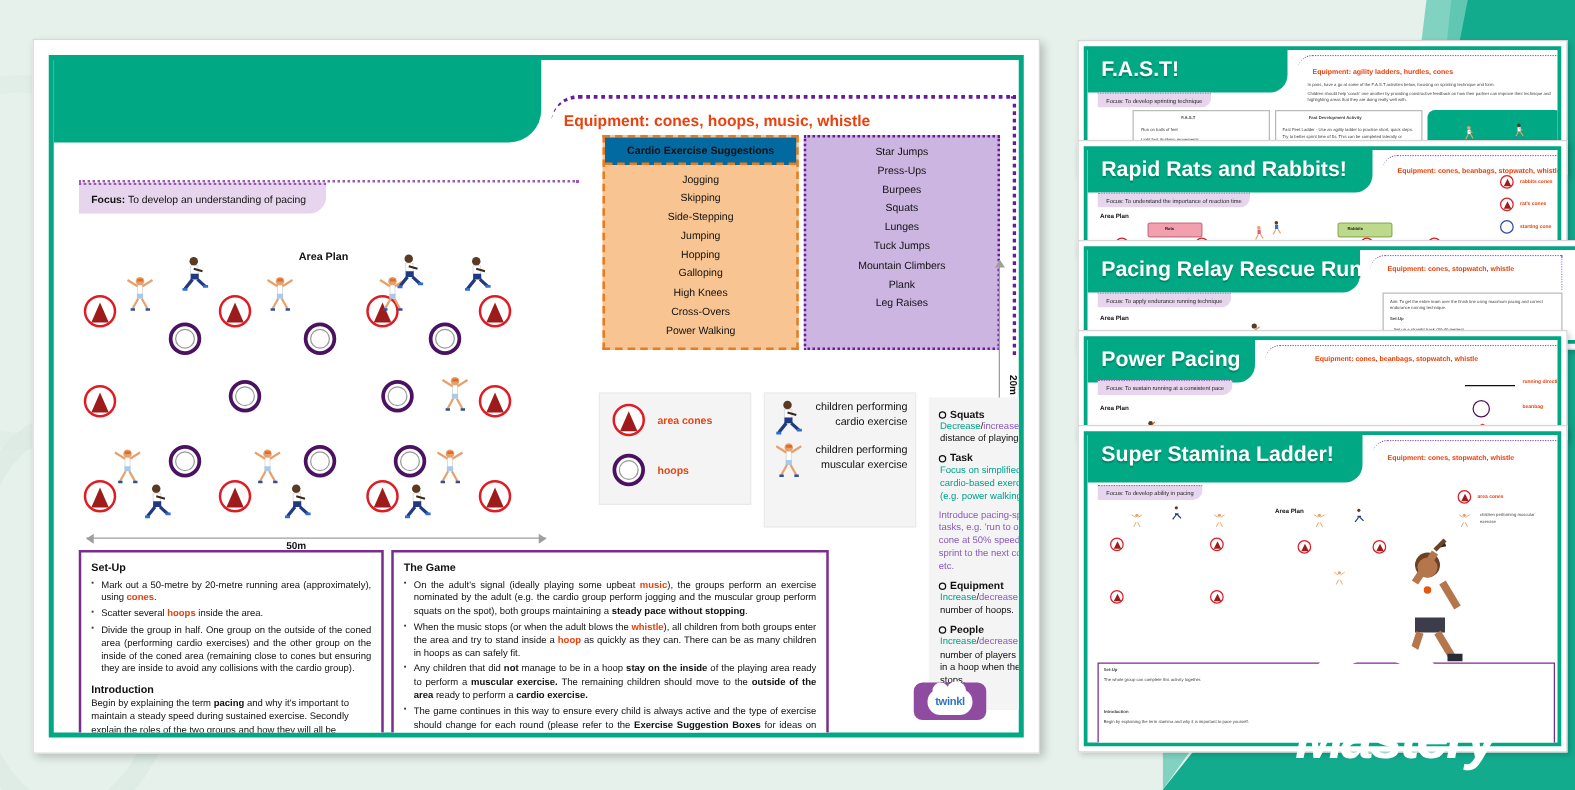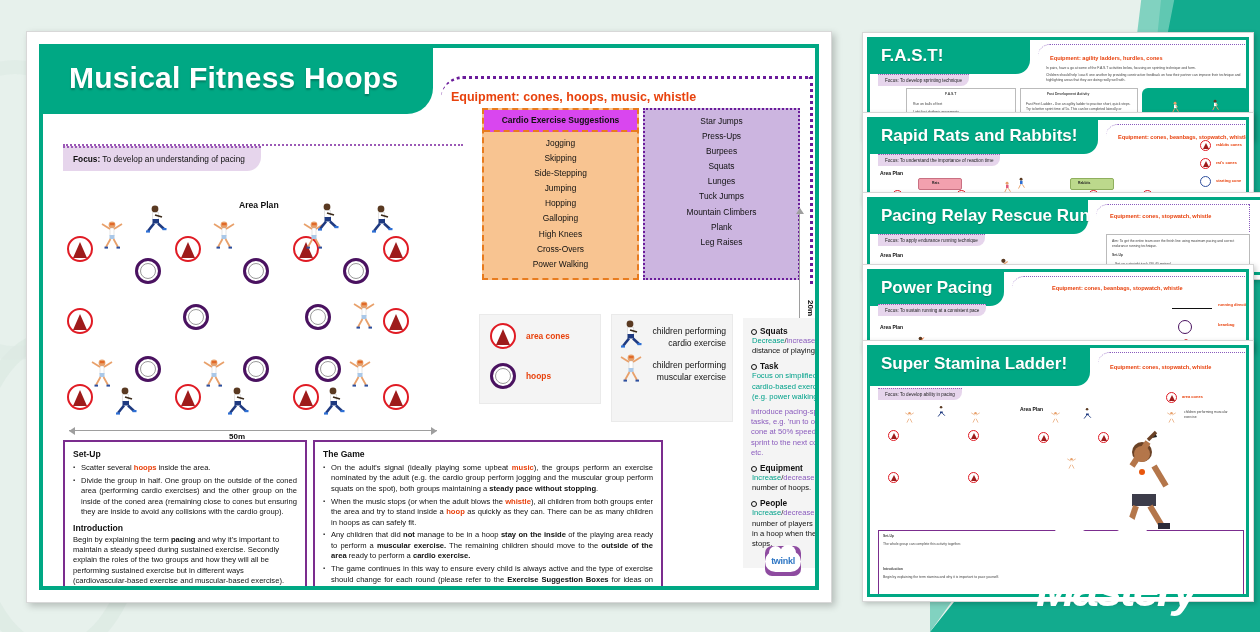--- a/index.html
+++ b/index.html
@@ -70,21 +70,21 @@
     position: absolute; left: 408px; top: 42px;
     font-size: 12.5px; font-weight: bold; color: #e8420d;
   }
 
   .sugg-row { position: absolute; left: 439px; top: 60px; display: flex; gap: 4px; }
   .sugg-box { width: 157px; }
   .sugg-box.cardio { border: 2px dashed #e87b1e; background: #f8c491; }
   .sugg-box.muscular { border: 2px dotted #6a1b9a; background: #ccb5e0; }
   .sugg-head {
     text-align: center; font-size: 8.5px; font-weight: bold; color: #111;
-    padding: 5px 2px; background: #d946ef;
+    padding: 5px 2px; background: #0369a1;
   }
   .sugg-box.cardio .sugg-head { border-bottom: 2px dashed #e87b1e; }
   .sugg-box.muscular .sugg-head { border-bottom: 2px dotted #6a1b9a; }
   .sugg-list { padding: 4px 0 6px; }
   .sugg-item { text-align: center; font-size: 8.4px; color: #111; line-height: 15.1px; }
 
   
   .area-label {
     position: absolute; left: 196px; top: 152px;
     font-size: 8.6px; font-weight: bold; color: #111;
@@ -151,21 +151,21 @@
 
   
   .key-box {
     position: absolute; background: #f4f4f4; border: 1px solid #eaeaea;
   }
   .key-a { left: 436px; top: 266px; width: 122px; height: 90px; }
   .key-b { left: 568px; top: 266px; width: 122px; height: 108px; }
   .key-row { display: flex; align-items: center; gap: 10px; padding: 8px 0 0 10px; }
   .key-label { font-size: 8.4px; font-weight: bold; color: #e8420d; }
   .key-txt { font-size: 8.6px; color: #111; line-height: 12px; text-align: right; flex: 1; padding-right: 6px;}
-  .key-row2 { display: flex; align-items: flex-end; padding: 4px 0 0 6px; }
+  .key-row2 { display: flex; align-items: flex-start; padding: 4px 0 0 6px; }
 
   
   .step {
     position: absolute; left: 700px; top: 270px; width: 104px; height: 250px;
     background: #f4f4f4; padding: 8px 6px 6px 8px;
   }
   .step-item { margin-bottom: 5px; }
   .step-head {
     font-size: 8.3px; font-weight: bold; color: #111; position: relative; padding-left: 9px;
   }
@@ -191,21 +191,21 @@
   }
   .panel li::before {
     content: "\25AA"; position: absolute; left: 0; top: -1px; font-size: 6px; color: #333;
   }
   .panel p { font-size: 7.6px; color: #111; line-height: 10.4px; }
   .o { color: #e8420d; font-weight: bold; }
   .b { font-weight: bold; }
 
   
   .twinkl {
-    position: absolute; right: 14px; bottom: 10px; width: 36px; height: 30px;
+    position: absolute; right: 26px; bottom: 10px; width: 58px; height: 30px;
     background: #8e4ba0; border-radius: 7px; display: flex; align-items: center; justify-content: center;
   }
   .twinkl-cloud {
     width: 36px; height: 21px; background: #fff; border-radius: 11px;
     display: flex; align-items: center; justify-content: center; position: relative;
   }
   .twinkl-cloud::before {
     content: ""; position: absolute; left: 4px; top: -5px; width: 13px; height: 13px;
     background: #fff; border-radius: 50%;
   }
@@ -284,21 +284,20 @@
 
 <div class="bg-left-swirl"></div>
 <div class="bg-left-swirl2"></div>
 <div class="bg-right-teal"></div>
 <div class="bg-right-swoosh"></div>
 
 <div class="sheet">
  <div class="sheet-inner">
 
   <div class="title-band"></div>
-  <div class="main-title">Musical Fitness Hoops</div>
 
   <div class="dotted-line-top"></div>
   <div class="focus-pill">
     <b>Focus:</b>
     <span>To develop an understanding of pacing</span>
   </div>
 
   <div class="equip-panel"></div>
   <div class="equip-title">Equipment: cones, hoops, music, whistle</div>
 
@@ -595,20 +594,21 @@
     </div>
     <div class="step-item">
       <div class="step-head">People</div>
       <div class="step-body"><span class="t">Increase</span>/<span class="p">decrease</span> the number of players allowed in a hoop when the music stops.</div>
     </div>
   </div>
 
   <div class="panel panel-setup">
     <h3>Set-Up</h3>
     <ul>
+      <li>Mark out a 50-metre by 20-metre running area (approximately), using <span class="o">cones</span>.</li>
       <li>Scatter several <span class="o">hoops</span> inside the area.</li>
       <li>Divide the group in half. One group on the outside of the coned area (performing cardio exercises) and the other group on the inside of the coned area (remaining close to cones but ensuring they are inside to avoid any collisions with the cardio group).</li>
     </ul>
     <h4>Introduction</h4>
     <p>Begin by explaining the term <span class="b">pacing</span> and why it's important to maintain a steady speed during sustained exercise. Secondly explain the roles of the two groups and how they will all be performing sustained exercise but in different ways (cardiovascular-based exercise and muscular-based exercise).</p>
   </div>
 
   <div class="panel panel-game">
     <h3>The Game</h3>
     <ul>

